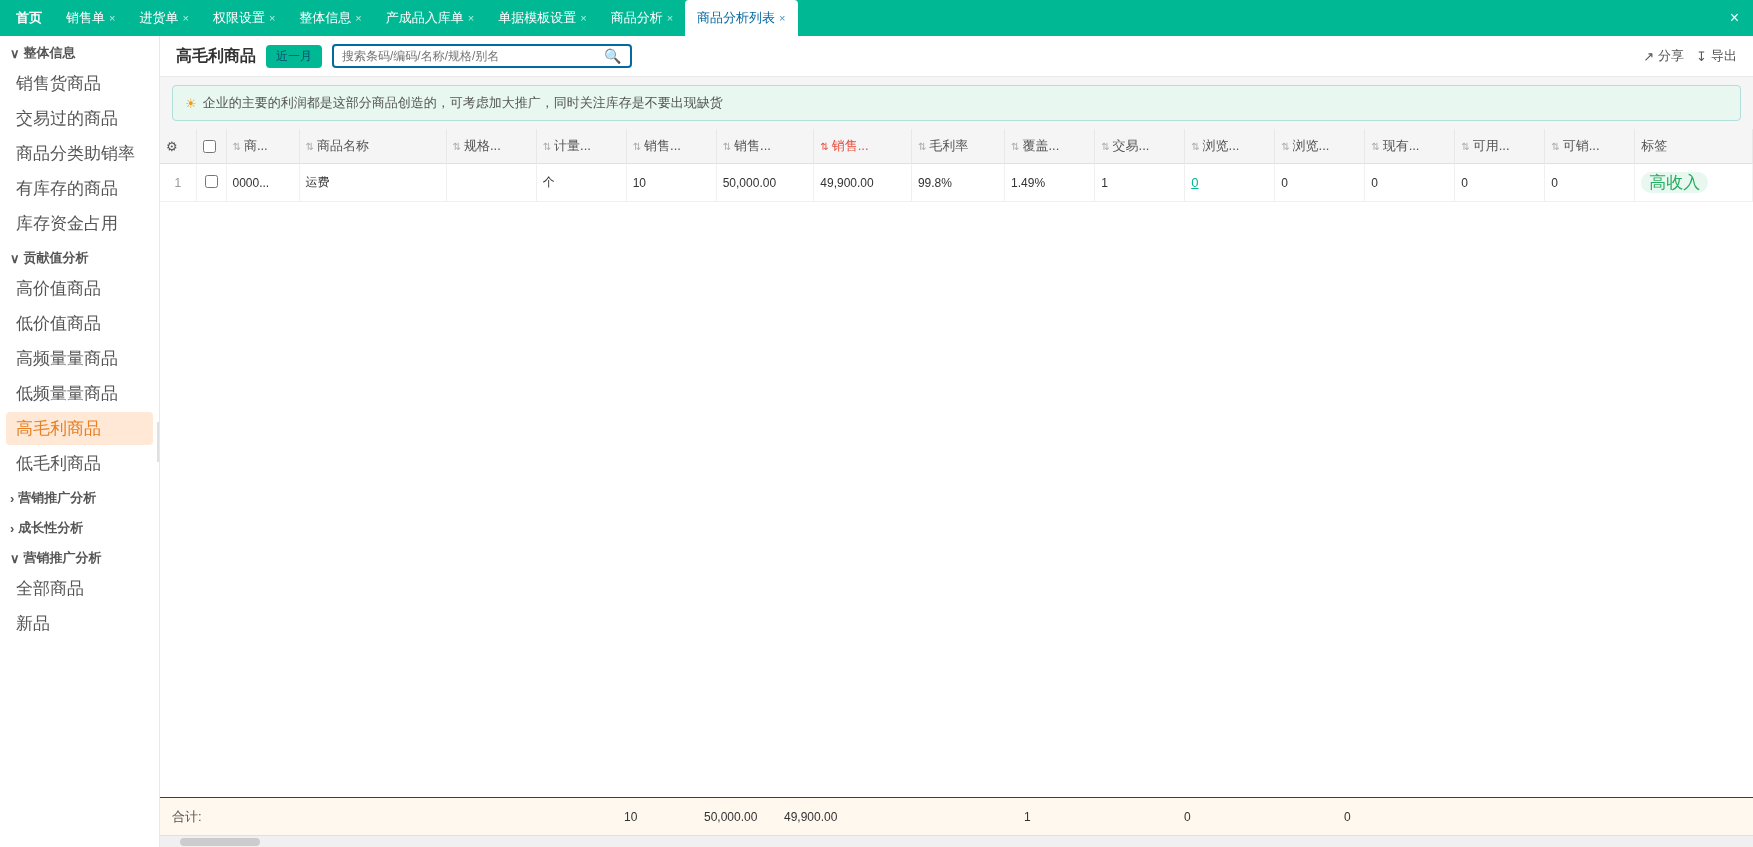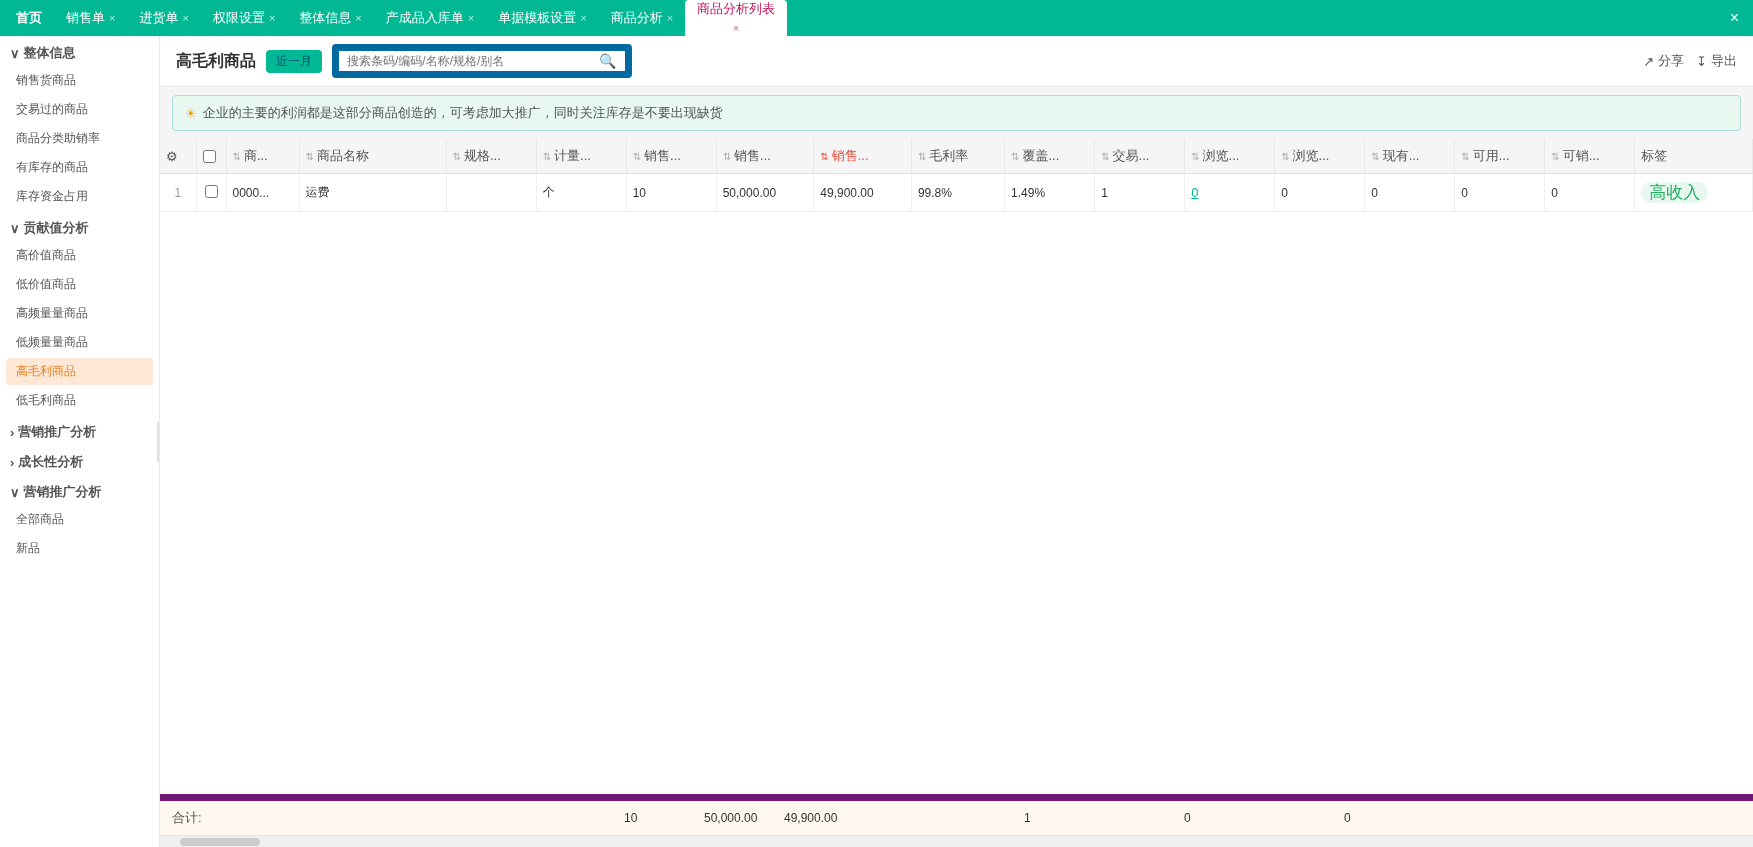--- a/index.html
+++ b/index.html
@@ -19,21 +19,21 @@
       display: inline-flex;
       align-items: center;
       padding: 0 12px;
       height: 36px;
       cursor: pointer;
       white-space: nowrap;
       color: #fff;
       font-size: 13px;
       gap: 4px;
     }
-    .top-nav .nav-tab.active { background: #fff; color: #be185d; border-radius: 4px 4px 0 0; flex-direction: column; }
+    .top-nav .nav-tab.active { background: #fff; color: #0369a1; border-radius: 4px 4px 0 0; }
     .top-nav .nav-tab .close-x {
       font-size: 11px;
       opacity: 0.7;
       cursor: pointer;
     }
     .top-nav .nav-tab.home { font-weight: bold; }
     .window-close { margin-left: auto; padding: 0 10px; cursor: pointer; color: #fff; font-size: 16px; }
 
     
     .main-layout {
@@ -72,21 +72,21 @@
       align-items: center;
       padding: 8px 10px 4px;
       font-size: 12px;
       color: #555;
       font-weight: bold;
       cursor: pointer;
       gap: 4px;
     }
     .sidebar-item {
       padding: 6px 16px;
-      font-size: 12px;
+      font-size: 17px;
       color: #555;
       cursor: pointer;
       white-space: nowrap;
       overflow: hidden;
       text-overflow: ellipsis;
       font-family: Liberation Mono, monospace;
     }
     .sidebar-item.active {
       background: #ffe8d6;
       color: #e67e22;
@@ -124,21 +124,21 @@
       color: #0c4a6e;
       border: none;
       border-radius: 4px;
       padding: 3px 10px;
       font-size: 12px;
       cursor: pointer;
     }
     .search-box {
       display: flex;
       align-items: center;
-      border: 7px solid #0369a1;
+      border: 2px solid #0369a1;
       border-radius: 4px;
       padding: 2px 8px;
       background: #fff;
       flex: 1;
       max-width: 300px;
     }
     .search-box input {
       border: none;
       outline: none;
       font-size: 12px;
@@ -223,21 +223,21 @@
       font-size: 17px;
     }
     .row-number { color: #999; text-align: center; }
     .checkbox-col { width: 30px; text-align: center; }
 
     
     .footer-total {
       display: flex;
       align-items: center;
       background: #fff8ee;
-      border-top: 7px solid #701a75;
+      border-top: 1px solid #701a75;
       padding: 8px 12px;
       font-size: 13px;
       min-height: 38px;
     }
     .footer-label { color: #555; min-width: 40px; }
     .footer-values {
       display: flex;
       gap: 0;
       flex: 1;
       overflow: hidden;

